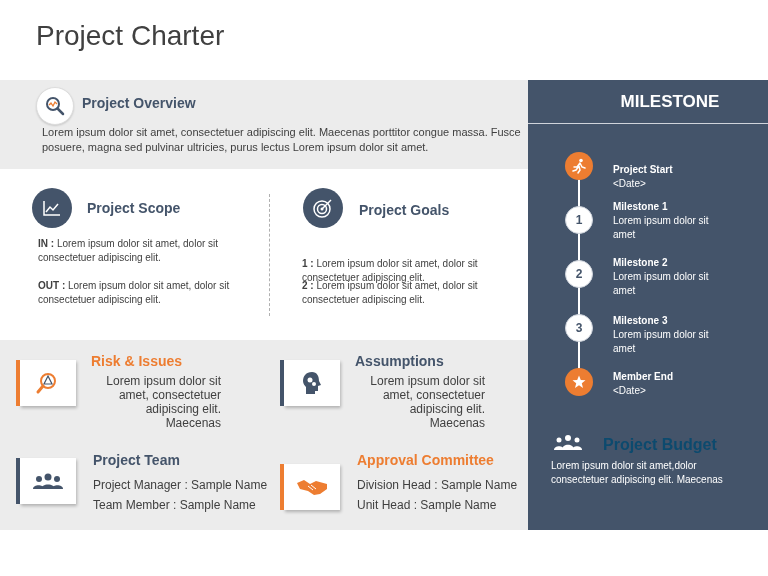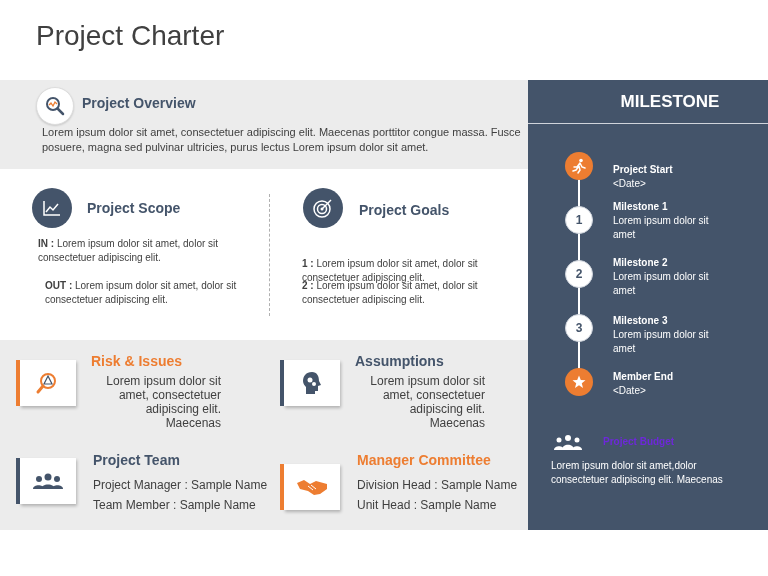--- a/index.html
+++ b/index.html
@@ -28,21 +28,21 @@
 
   .right { position: absolute; left: 528px; top: 80px; width: 240px; height: 450px; background: #44546a; }
   .ms-header { position: absolute; left: 528px; top: 92px; width: 284px; text-align: center; font-size: 17px; font-weight: bold; color: #fff; }
   .ms-line { position: absolute; left: 528px; top: 123px; width: 240px; height: 1px; background: #d0d4db; }
   .timeline { position: absolute; left: 578px; top: 166px; width: 2px; height: 216px; background: #ffffff; }
   .node { position: absolute; width: 28px; height: 28px; border-radius: 50%; display: flex; align-items: center; justify-content: center; font-size: 12px; font-weight: bold; }
   .node.orange-n { background: #ed7d31; color: #fff; }
   .node.white-n { background: #fff; color: #44546a; border: 1px solid #cfd4dc; }
   .ms-label { position: absolute; left: 613px; font-size: 10px; line-height: 14px; color: #fff; }
   .ms-label b { font-weight: bold; display: block; }
-  .budget-title { position: absolute; left: 603px; top: 436px; font-size: 10px; font-weight: bold; color: #6d28d9; }
+  .budget-title { position: absolute; left: 603px; top: 436px; font-size: 16px; font-weight: bold; color: #0c4a6e; }
   .budget-text { position: absolute; left: 551px; top: 459px; width: 200px; font-size: 10px; line-height: 14px; color: #fff; }
   .budget-icon { position: absolute; left: 553px; top: 434px; width: 30px; height: 18px; }
 </style>
 </head>
 <body>
 
 <div class="title">Project Charter</div>
 
 <div class="overview"></div>
 <div class="ov-icon">
@@ -57,21 +57,21 @@
 
 <div class="mid"></div>
 <div class="circle-icon" style="left:32px;top:188px;">
   <svg width="20" height="18" viewBox="0 0 20 18">
     <polyline points="2,2 2,16 18,16" fill="none" stroke="#fff" stroke-width="1.5"></polyline>
     <polyline points="4,13 8,8 11,11 16,5" fill="none" stroke="#fff" stroke-width="1.5"></polyline>
   </svg>
 </div>
 <div class="sec-title" style="left:87px;top:200px;">Project Scope</div>
 <div class="sec-text" style="left:38px;top:237px;width:210px;"><b>IN :</b> <span>Lorem ipsum dolor sit amet, dolor sit consectetuer adipiscing elit.</span></div>
-<div class="sec-text" style="left:45px;top:279px;width:210px;"><b>OUT :</b> <span>Lorem ipsum dolor sit amet, dolor sit consectetuer adipiscing elit.</span></div>
+<div class="sec-text" style="left:38px;top:279px;width:210px;"><b>OUT :</b> <span>Lorem ipsum dolor sit amet, dolor sit consectetuer adipiscing elit.</span></div>
 
 <div class="vdivider"></div>
 
 <div class="circle-icon" style="left:303px;top:188px;">
   <svg width="22" height="22" viewBox="0 0 22 22">
     <circle cx="10" cy="12" r="8" fill="none" stroke="#fff" stroke-width="1.5"></circle>
     <circle cx="10" cy="12" r="4.5" fill="none" stroke="#fff" stroke-width="1.5"></circle>
     <circle cx="10" cy="12" r="1.5" fill="#fff"></circle>
     <line x1="10" y1="12" x2="19" y2="3" stroke="#fff" stroke-width="1.5"></line>
   </svg>
@@ -119,21 +119,21 @@
 <div class="b-text" style="left:93px;top:478px;">Project Manager : Sample Name</div>
 <div class="b-text" style="left:93px;top:498px;">Team Member : Sample Name</div>
 
 <div class="card" style="left:284px;top:464px;">
   <div class="bar" style="background:#ed7d31;"></div>
   <svg width="32" height="20" viewBox="0 0 32 20">
     <path d="M1 6 L8 3 L14 7 L20 4 L31 7 L31 12 L24 17 L18 18 L12 14 L4 12 Z" fill="#ed7d31"></path>
     <path d="M12 9 L17 13 M15 8 L20 12" stroke="#fff" stroke-width="1"></path>
   </svg>
 </div>
-<div class="b-title orange" style="left:357px;top:452px;">Manager Committee</div>
+<div class="b-title orange" style="left:357px;top:452px;">Approval Committee</div>
 <div class="b-text" style="left:357px;top:478px;">Division Head : Sample Name</div>
 <div class="b-text" style="left:357px;top:498px;">Unit Head : Sample Name</div>
 
 <div class="right"></div>
 <div class="ms-header">MILESTONE</div>
 <div class="ms-line"></div>
 <div class="timeline"></div>
 
 <div class="node orange-n" style="left:565px;top:152px;">
   <svg width="16" height="16" viewBox="0 0 16 16">

